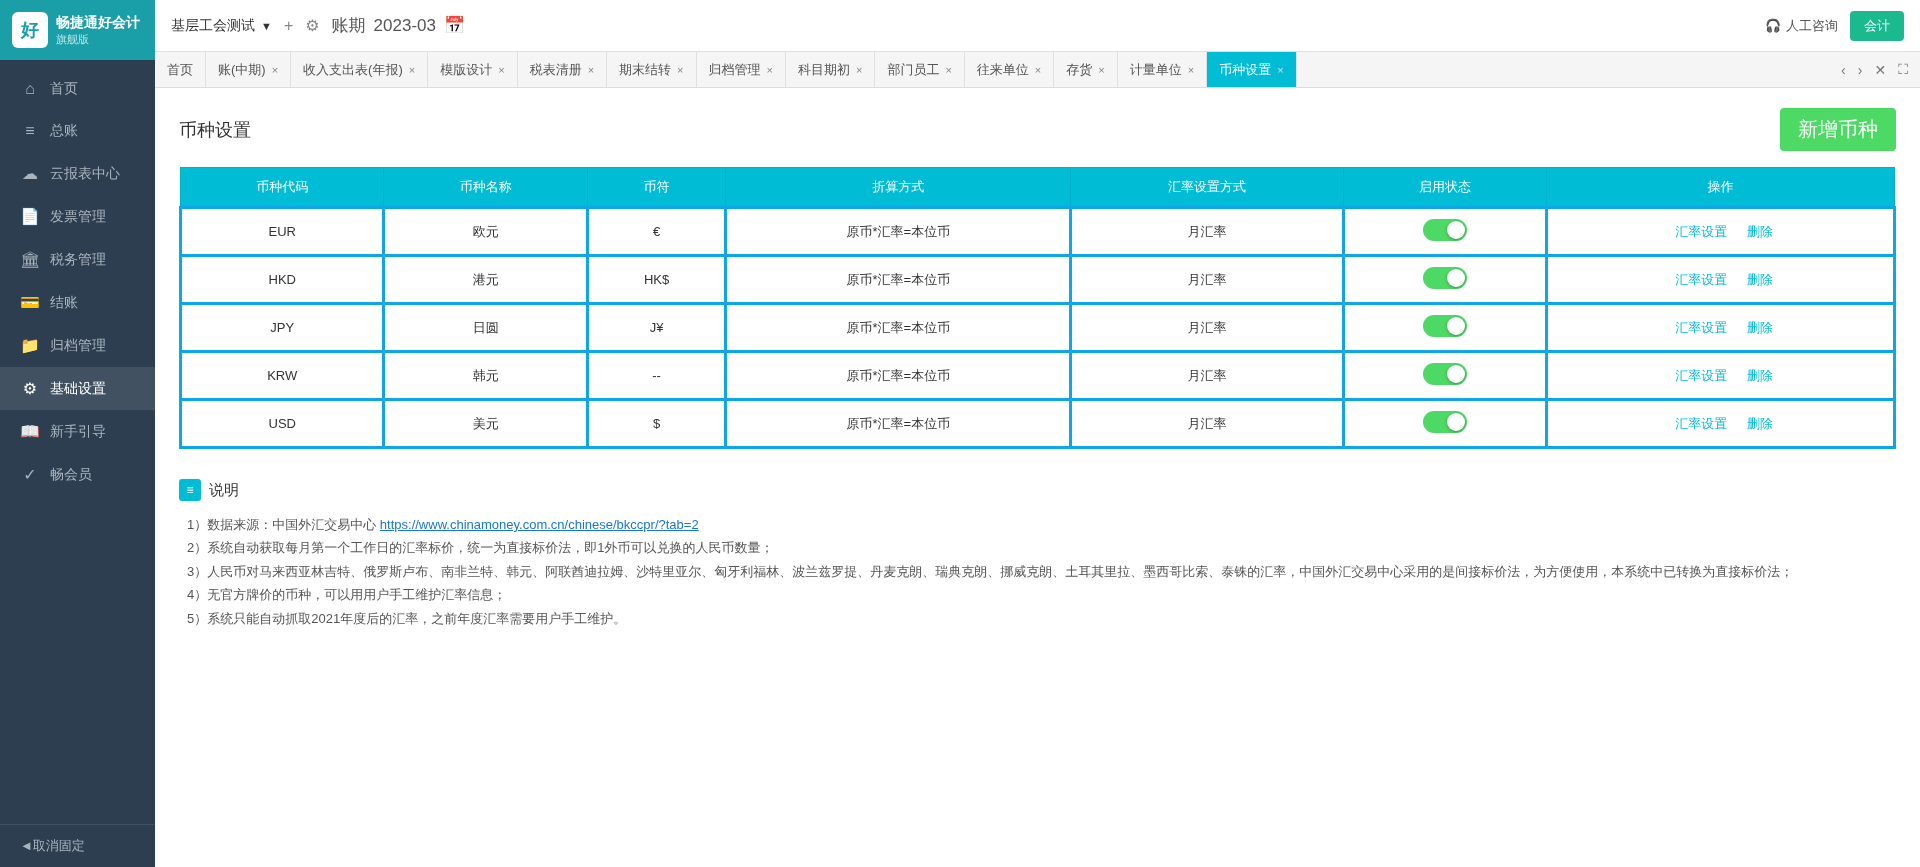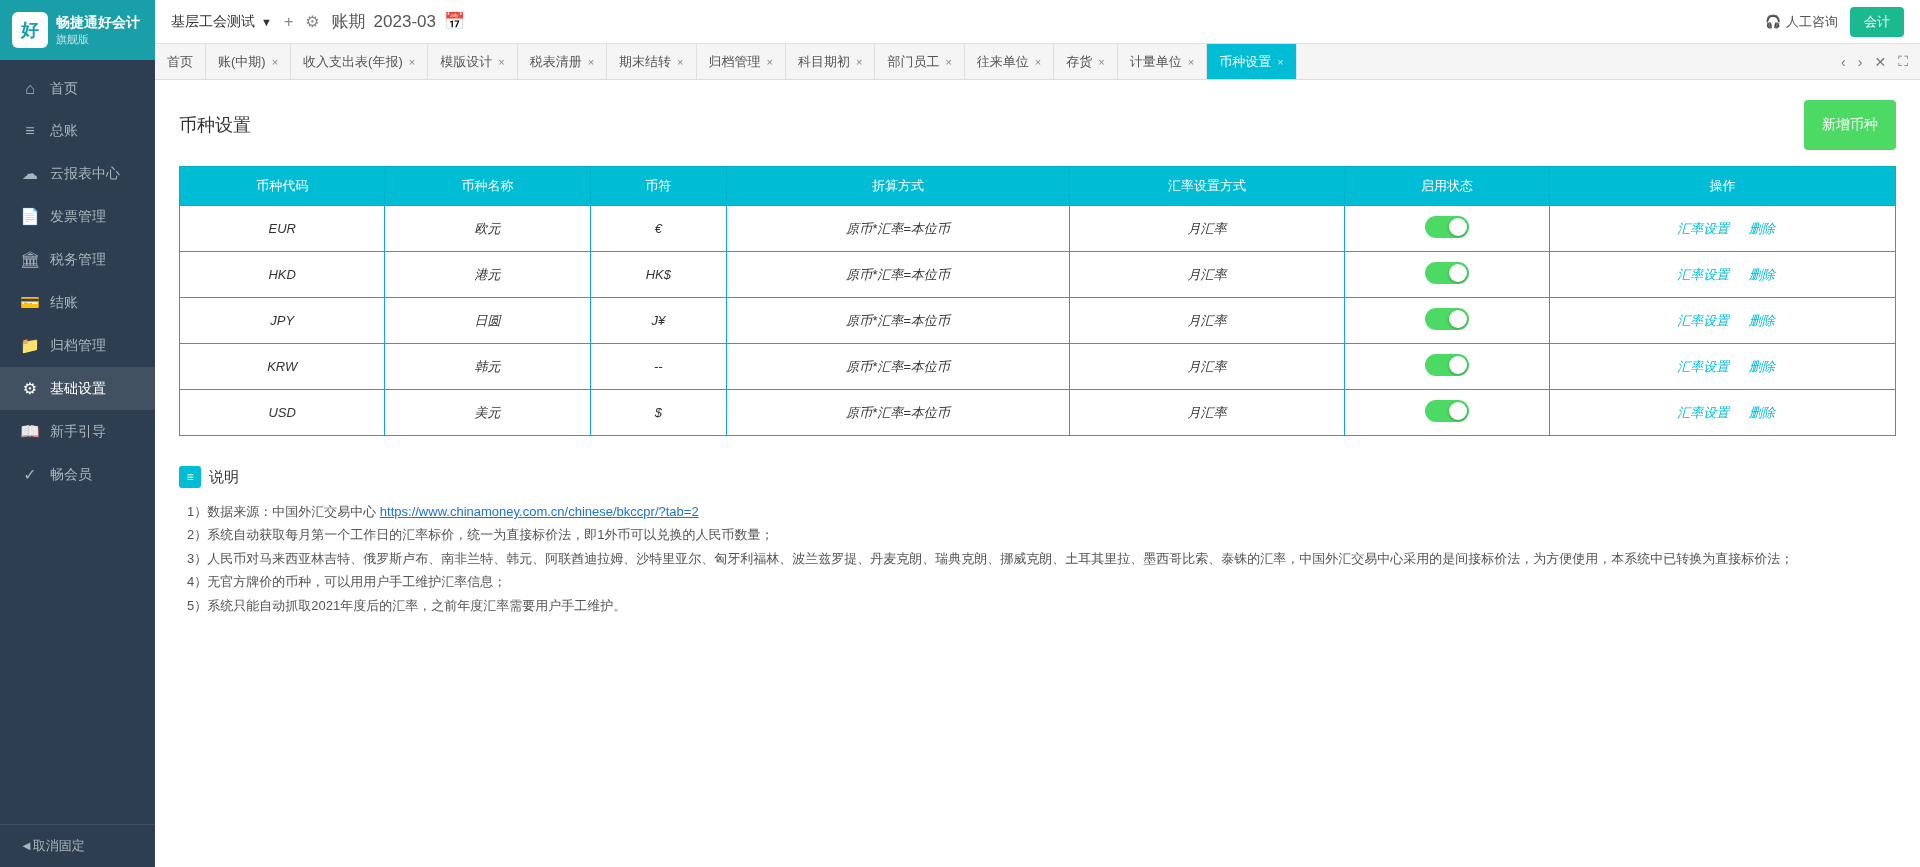--- a/index.html
+++ b/index.html
@@ -51,21 +51,21 @@
 
     
     .main { flex: 1; display: flex; flex-direction: column; overflow: hidden; }
 
     
     .topbar {
       background: white;
       border-bottom: 1px solid #e0e0e0;
       display: flex; align-items: center;
       padding: 0 16px;
-      height: 44px;
+      height: 52px;
       flex-shrink: 0;
       gap: 12px;
     }
     .topbar-company {
       display: flex; align-items: center; gap: 6px;
       font-size: 14px; color: #333; font-weight: 500;
     }
     .topbar-period {
       display: flex; align-items: center; gap: 4px;
       font-size: 17px; color: #555;
@@ -126,44 +126,43 @@
       flex: 1; overflow-y: auto; background: white; padding: 20px 24px;
     }
     .page-header {
       display: flex; align-items: center; justify-content: space-between;
       margin-bottom: 16px;
     }
     .page-title { font-size: 18px; font-weight: 500; color: #333; }
     .btn-new {
       background: #4cd964;
       color: white; border: none;
-      padding: 16px 18px;
+      padding: 8px 18px;
       border-radius: 4px;
-      font-size: 14px;
+      font-size: 20px;
       cursor: pointer;
     }
 
     
     .data-table { width: 100%; border-collapse: collapse; }
     .data-table thead tr { background: #00bcd4; color: white; }
     .data-table thead th {
       padding: 10px 12px;
       font-weight: 500;
       font-size: 13px;
       text-align: center;
       border: 1px solid #00b0c8;
     }
     .data-table tbody tr { border-bottom: 1px solid #e8e8e8; }
     .data-table tbody td {
       padding: 10px 12px;
       text-align: center;
       font-size: 13px;
       color: #333;
-      border: 1px solid #0ea5e9;
-      font-style: italic;
+      border: 3px solid #0ea5e9;
     }
     .action-link {
       color: #00bcd4; cursor: pointer; font-size: 13px;
       text-decoration: none;
       margin-left: 7px;
     }
     .delete-link {
       color: #00bcd4; cursor: pointer; font-size: 13px;
       margin-left: 16px;
     }

